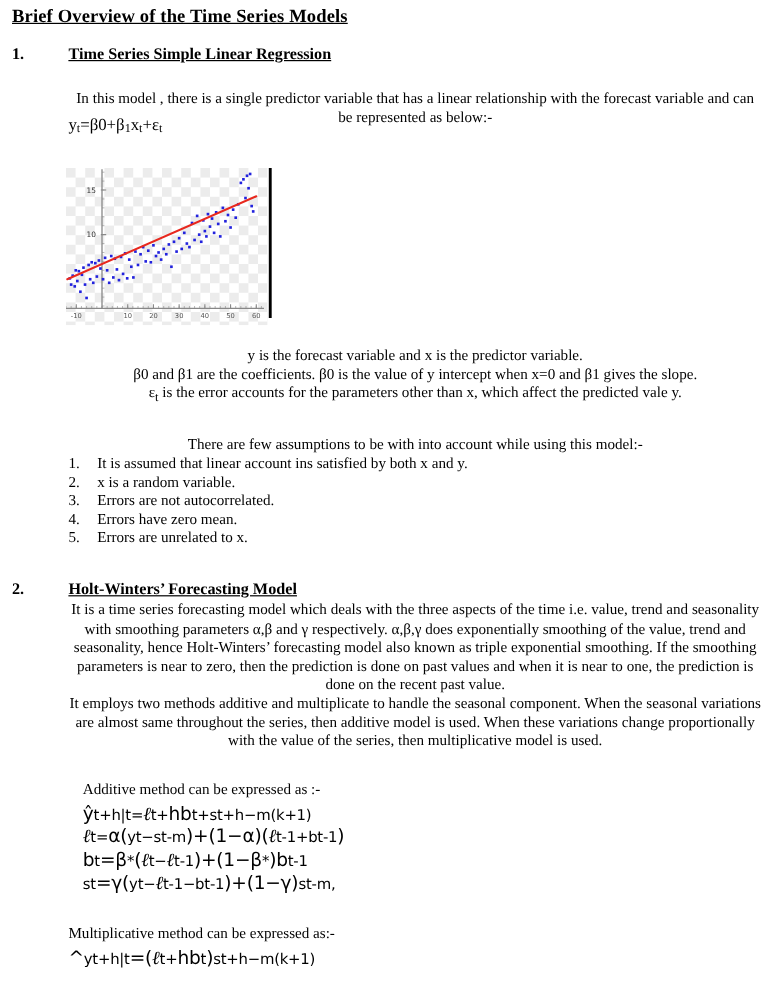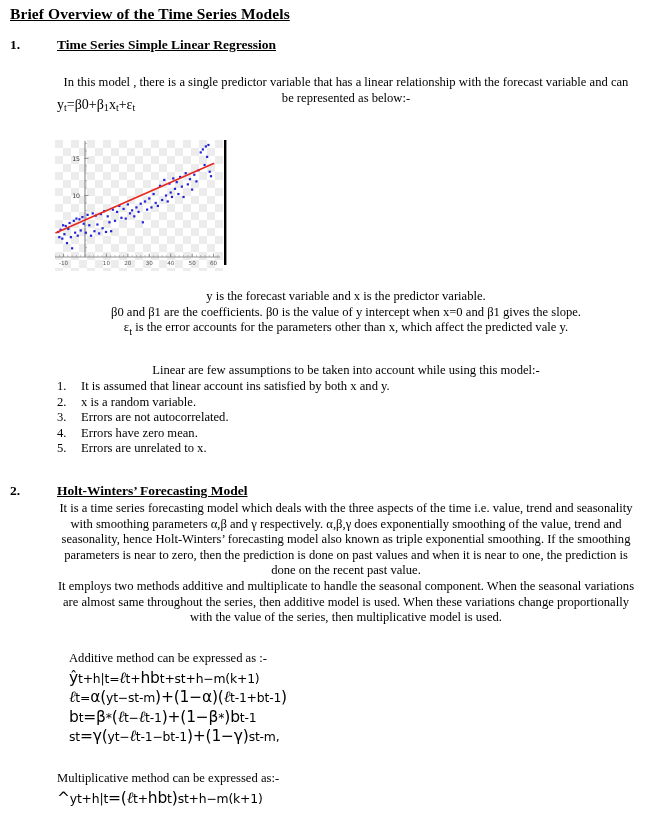--- a/index.html
+++ b/index.html
@@ -343,21 +343,21 @@
         <rect x="169" y="0" width="2.4" height="125" fill="#000000"></rect>
       </svg>
   </div>
 
   <div class="body-block" style="top:289px;">
     <p>y is the forecast variable and x is the predictor variable.</p>
     <p>β0 and β1 are the coefficients.  β0 is the value of y intercept when x=0 and β1 gives the slope.</p>
     <p><span>ε</span><sub>t</sub><span> is the error accounts for the parameters other than x, which affect the predicted vale y.</span></p>
   </div>
 
-  <div class="body-block" style="top:363px;">Linear are few assumptions to be taken into account while using this model:-</div>
+  <div class="body-block" style="top:363px;">There are few assumptions to be with into account while using this model:-</div>
 
   <div class="num-list" style="top:379px;">
     <div class="li"><span class="n">1.</span><span>It is assumed that linear account ins satisfied by both x and y.</span></div>
     <div class="li"><span class="n">2.</span><span>x is a random variable.</span></div>
     <div class="li"><span class="n">3.</span><span>Errors are not autocorrelated.</span></div>
     <div class="li"><span class="n">4.</span><span>Errors have zero mean.</span></div>
     <div class="li"><span class="n">5.</span><span>Errors are unrelated to x.</span></div>
   </div>
 
   <div class="section" style="top:483px;">

